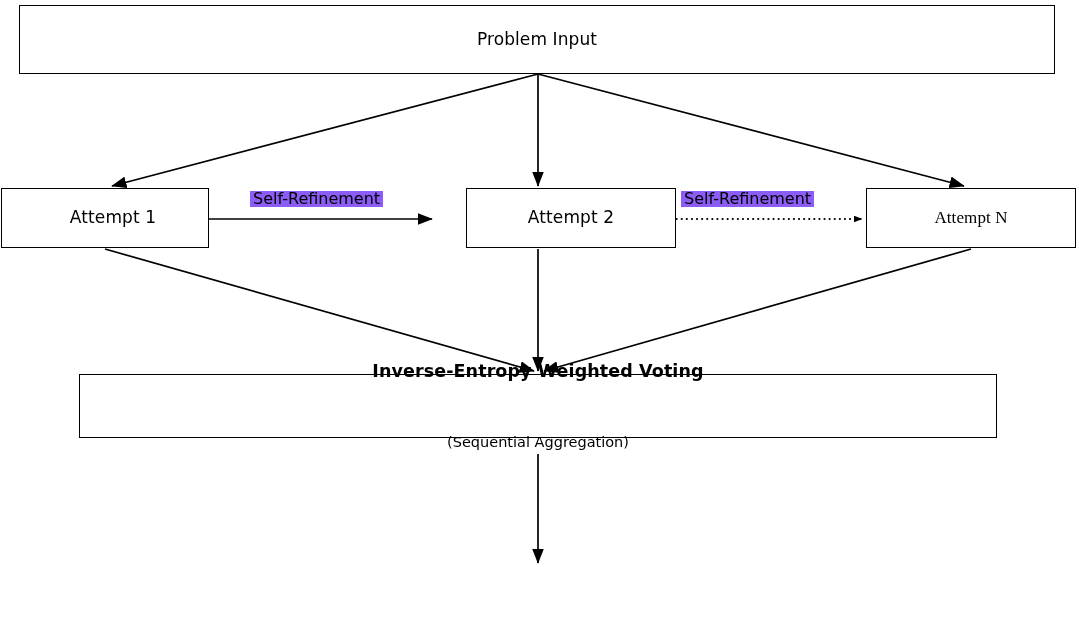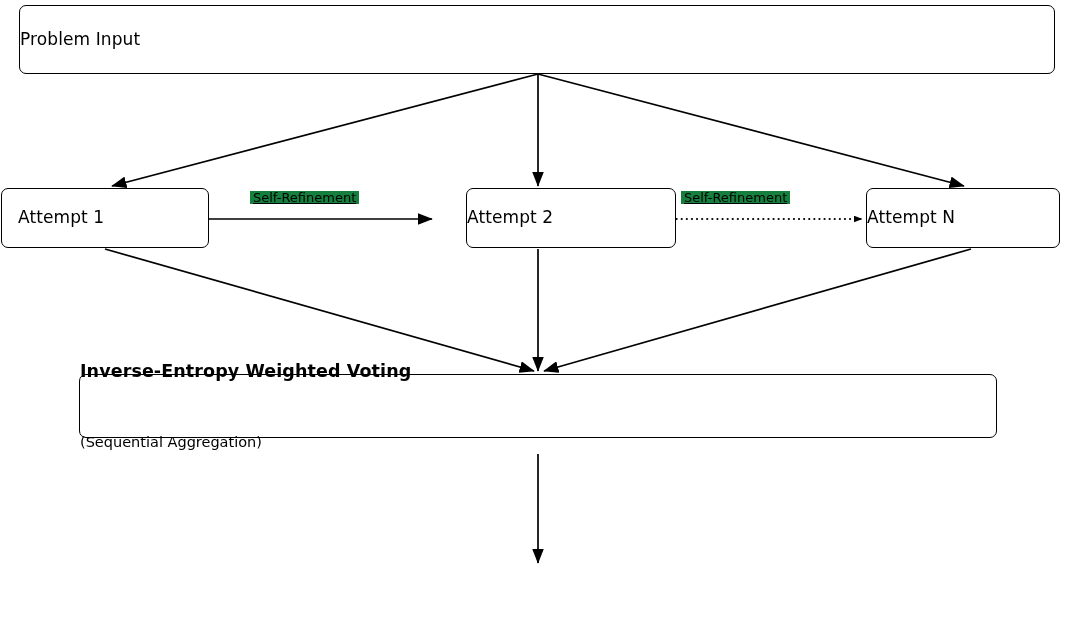--- a/index.html
+++ b/index.html
@@ -24,58 +24,57 @@
     left: 0;
     top: 0;
     width: 1079px;
     height: 644px;
     pointer-events: none;
   }
   .node {
     position: absolute;
     box-sizing: border-box;
     border: 1.6px solid #000000;
-    border-radius: 7px;
+    border-radius: 0;
     background: #ffffff;
     display: flex;
     flex-direction: column;
-    align-items: flex-start;
+    align-items: center;
     justify-content: center;
     text-align: center;
     line-height: 1.25;
   }
   .node-label {
     font-size: 17px;
     letter-spacing: 0.1px;
     white-space: nowrap;
   }
   .node-label.bold {
     font-weight: bold;
     font-size: 17.5px;
   }
   .node-sublabel {
     font-size: 14.5px;
     margin-top: 5px;
     white-space: nowrap;
   }
   .edge-label {
     position: absolute;
-    font-size: 13px;
+    font-size: 16px;
     white-space: nowrap;
-    background: #15803d;
+    background: #8b5cf6;
     padding: 0 3px;
     line-height: 1;
-    text-decoration: underline;
   }
 
   
   #node-problem-input { left: 19px;  top: 5px;   width: 1036px; height: 69px; }
   #node-attempt-1     { left: 1px;   top: 188px; width: 208px;  height: 60px; padding-left: 16px; }
   #node-attempt-2     { left: 434px; top: 188px; width: 210px;  height: 60px; margin-left: 32px; }
-  #node-attempt-n     { left: 866px; top: 188px; width: 194px;  height: 60px; }
+  #node-attempt-n     { left: 866px; top: 188px; width: 210px;  height: 60px; font-family: Liberation Serif, serif; }
   #node-voting        { left: 79px;  top: 374px; width: 918px;  height: 64px; gap: 46px; }
   #node-final-answer  { left: 79px;  top: 565px; width: 918px;  height: 74px; }
 
   
   #label-self-refinement-1 { left: 250px; top: 191px; }
   #label-self-refinement-2 { left: 681px; top: 191px; }
 </style>
 </head>
 <body>
 

